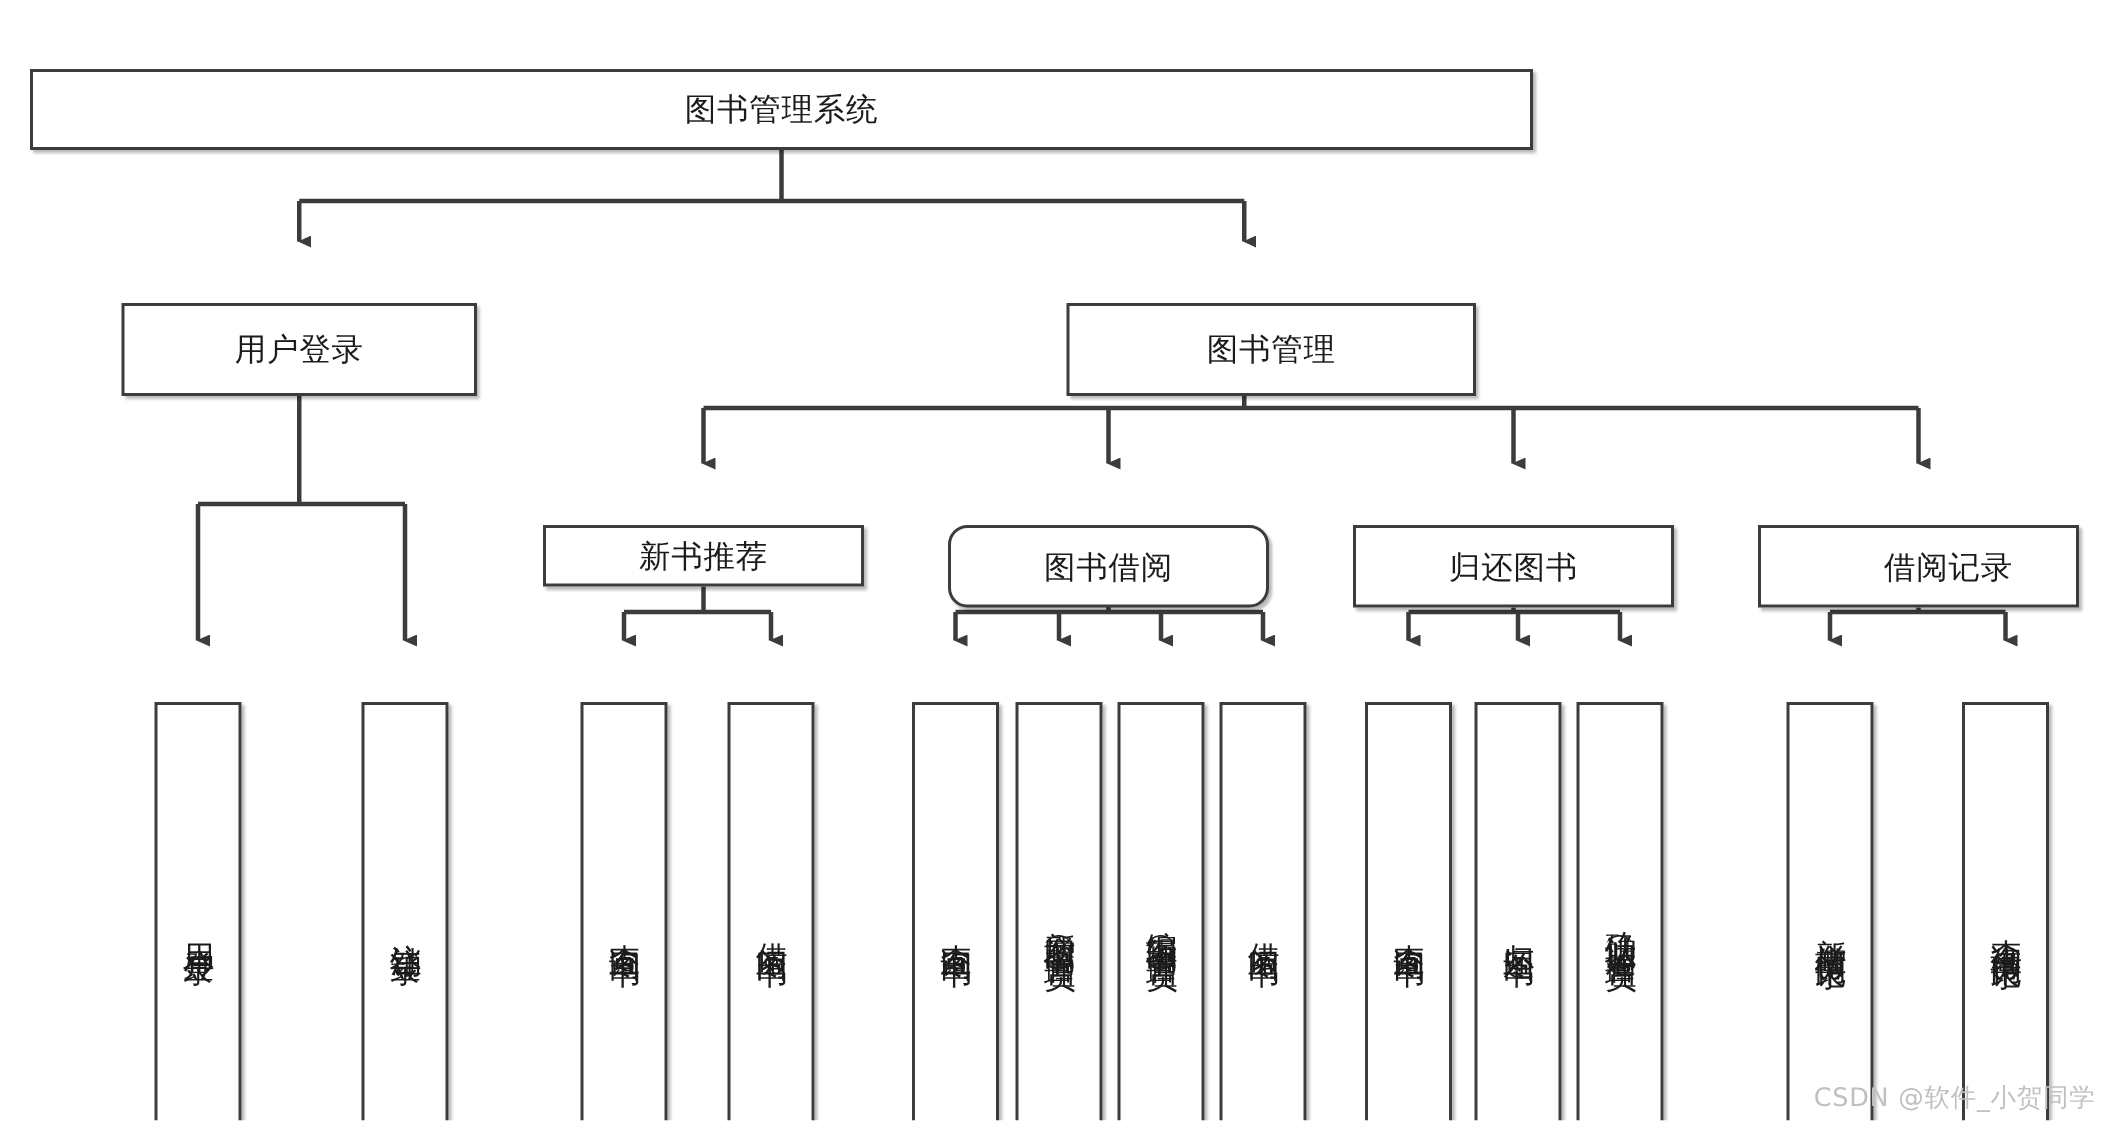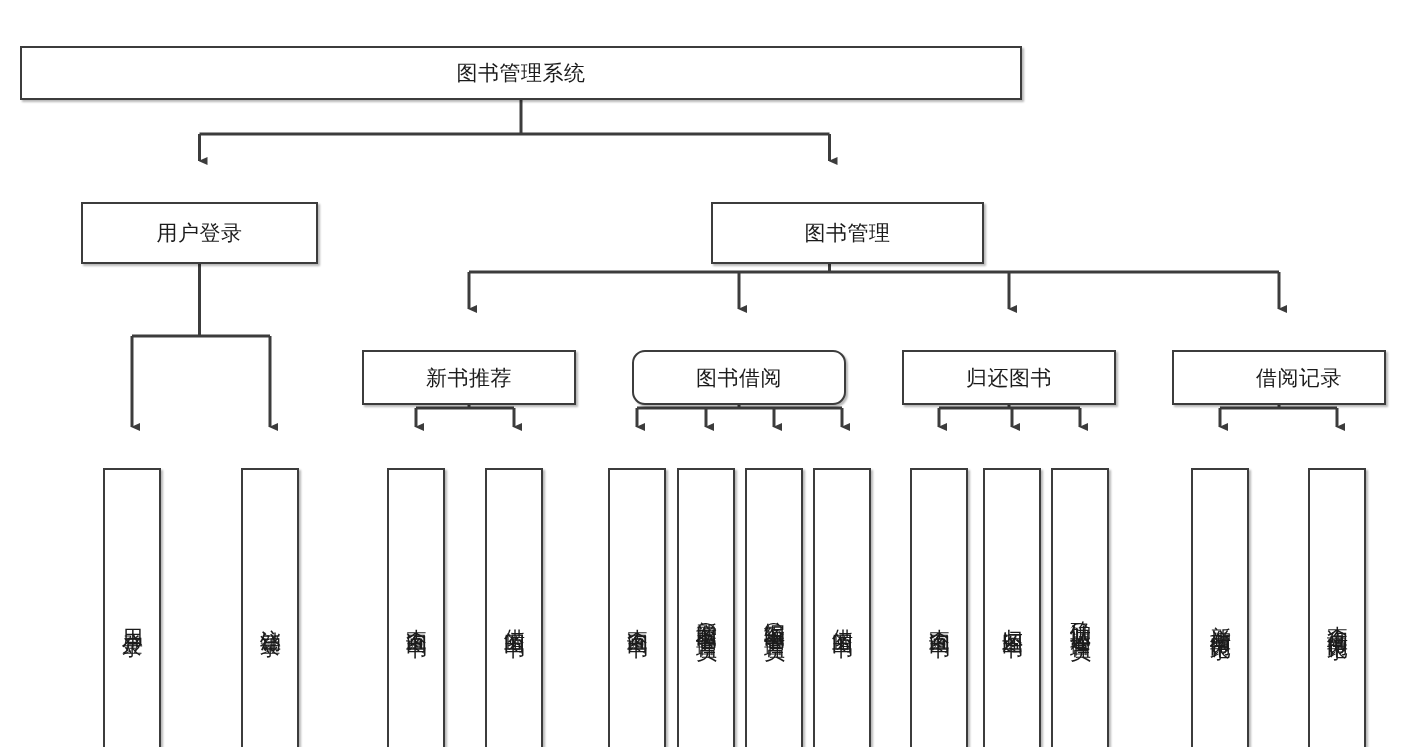--- a/index.html
+++ b/index.html
@@ -119,21 +119,21 @@
   <div id="nodes">
       <div class="node h" style="left: 20px; top: 14px; width: 1002px; height: 54px;">
         <span class="htext">图书管理系统</span>
       </div>
       <div class="node h" style="left: 81px; top: 170px; width: 237px; height: 62px;">
         <span class="htext">用户登录</span>
       </div>
       <div class="node h" style="left: 711px; top: 170px; width: 273px; height: 62px;">
         <span class="htext">图书管理</span>
       </div>
-      <div class="node h" style="left: 362px; top: 318px; width: 214px; height: 55px;">
+      <div class="node h" style="left: 362px; top: 318px; width: 214px; height: 41px;">
         <span class="htext">新书推荐</span>
       </div>
       <div class="node h" style="left: 632px; top: 318px; width: 214px; height: 55px; border-radius: 13px;">
         <span class="htext">图书借阅</span>
       </div>
       <div class="node h" style="left: 902px; top: 318px; width: 214px; height: 55px;">
         <span class="htext">归还图书</span>
       </div>
       <div class="node h" style="left: 1172px; top: 318px; width: 214px; height: 55px; padding-left: 40px;">
         <span class="htext">借阅记录</span>
@@ -172,13 +172,14 @@
         <span class="vtext">确认归还（管理员）</span>
       </div>
       <div class="node v" style="left: 1191px; top: 436px; width: 58px; height: 299px;">
         <span class="vtext">新增借阅记录</span>
       </div>
       <div class="node v" style="left: 1308px; top: 436px; width: 58px; height: 299px;">
         <span class="vtext">查询借阅记录</span>
       </div>
     </div>
 
+  <div id="watermark">CSDN @软件_小贺同学</div>
 </div>
 
 </body></html>

